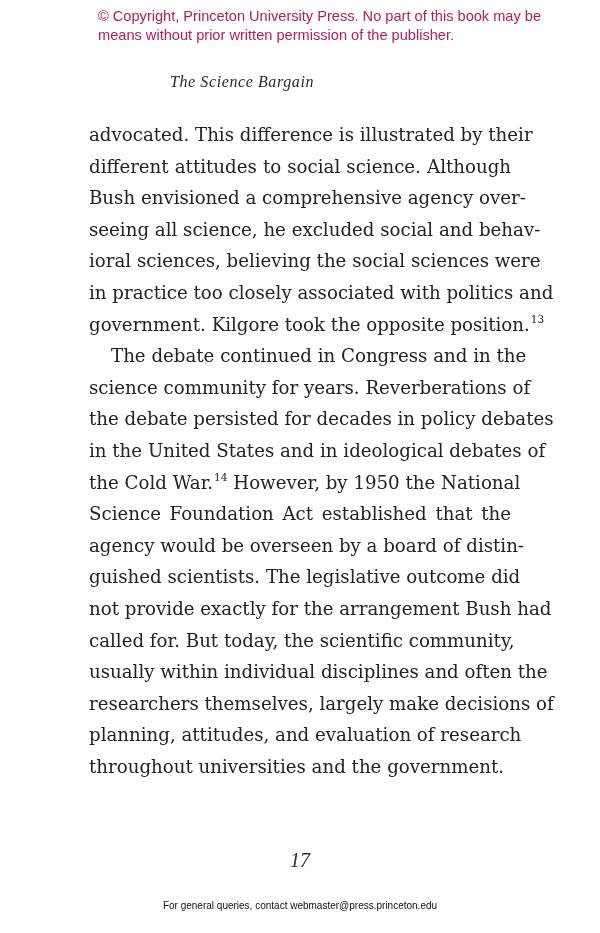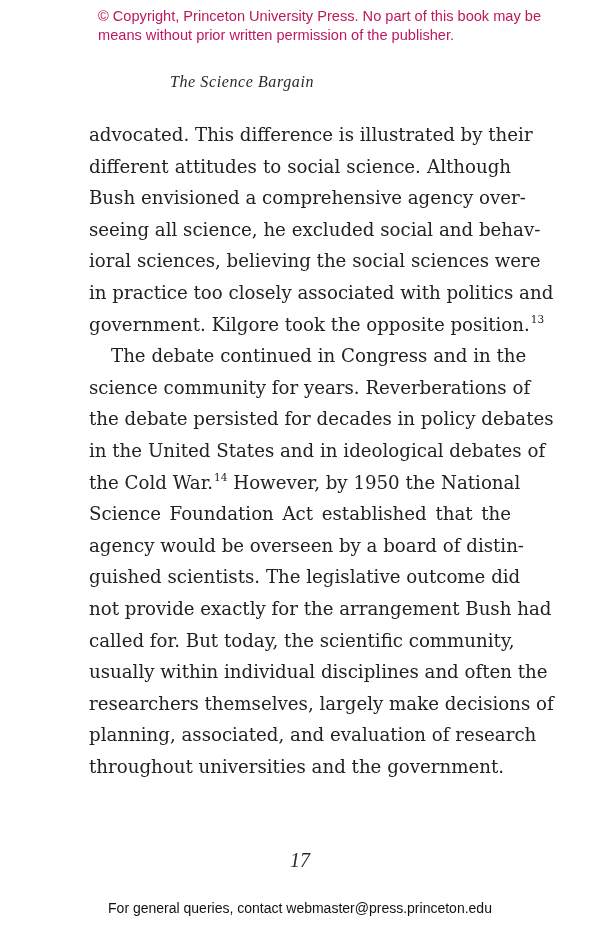--- a/index.html
+++ b/index.html
@@ -84,21 +84,21 @@
     font-size: 20px;
     color: #2a2a2a;
   }
   .footer {
     position: absolute;
     top: 900px;
     left: 0;
     width: 600px;
     text-align: center;
     font-family: "Liberation Sans", sans-serif;
-    font-size: 14px;
+    font-size: 10px;
     color: #111111;
   }
 </style>
 </head>
 <body>
 
 <div class="copyright">
   <span class="cline">© Copyright, Princeton University Press. No part of this book may be</span>
   <span class="cline">means without prior written permission of the publisher.</span>
 </div>
@@ -121,20 +121,20 @@
     <span class="line">the debate persisted for decades in policy debates</span>
     <span class="line">in the United States and in ideological debates of</span>
     <span class="line"><span>the Cold War.</span><sup class="fn">14</sup><span> However, by 1950 the National</span></span>
     <span class="line">Science Foundation Act established that the</span>
     <span class="line">agency would be overseen by a board of distin-</span>
     <span class="line">guished scientists. The legislative outcome did</span>
     <span class="line">not provide exactly for the arrangement Bush had</span>
     <span class="line">called for. But today, the scientific community,</span>
     <span class="line">usually within individual disciplines and often the</span>
     <span class="line">researchers themselves, largely make decisions of</span>
-    <span class="line">planning, associated, and evaluation of research</span>
+    <span class="line">planning, attitudes, and evaluation of research</span>
     <span class="line last">throughout universities and the government.</span>
   </div>
 </div>
 
 <div class="page-number">17</div>
 
 <div class="footer">For general queries, contact webmaster@press.princeton.edu</div>
 
 </body></html>

